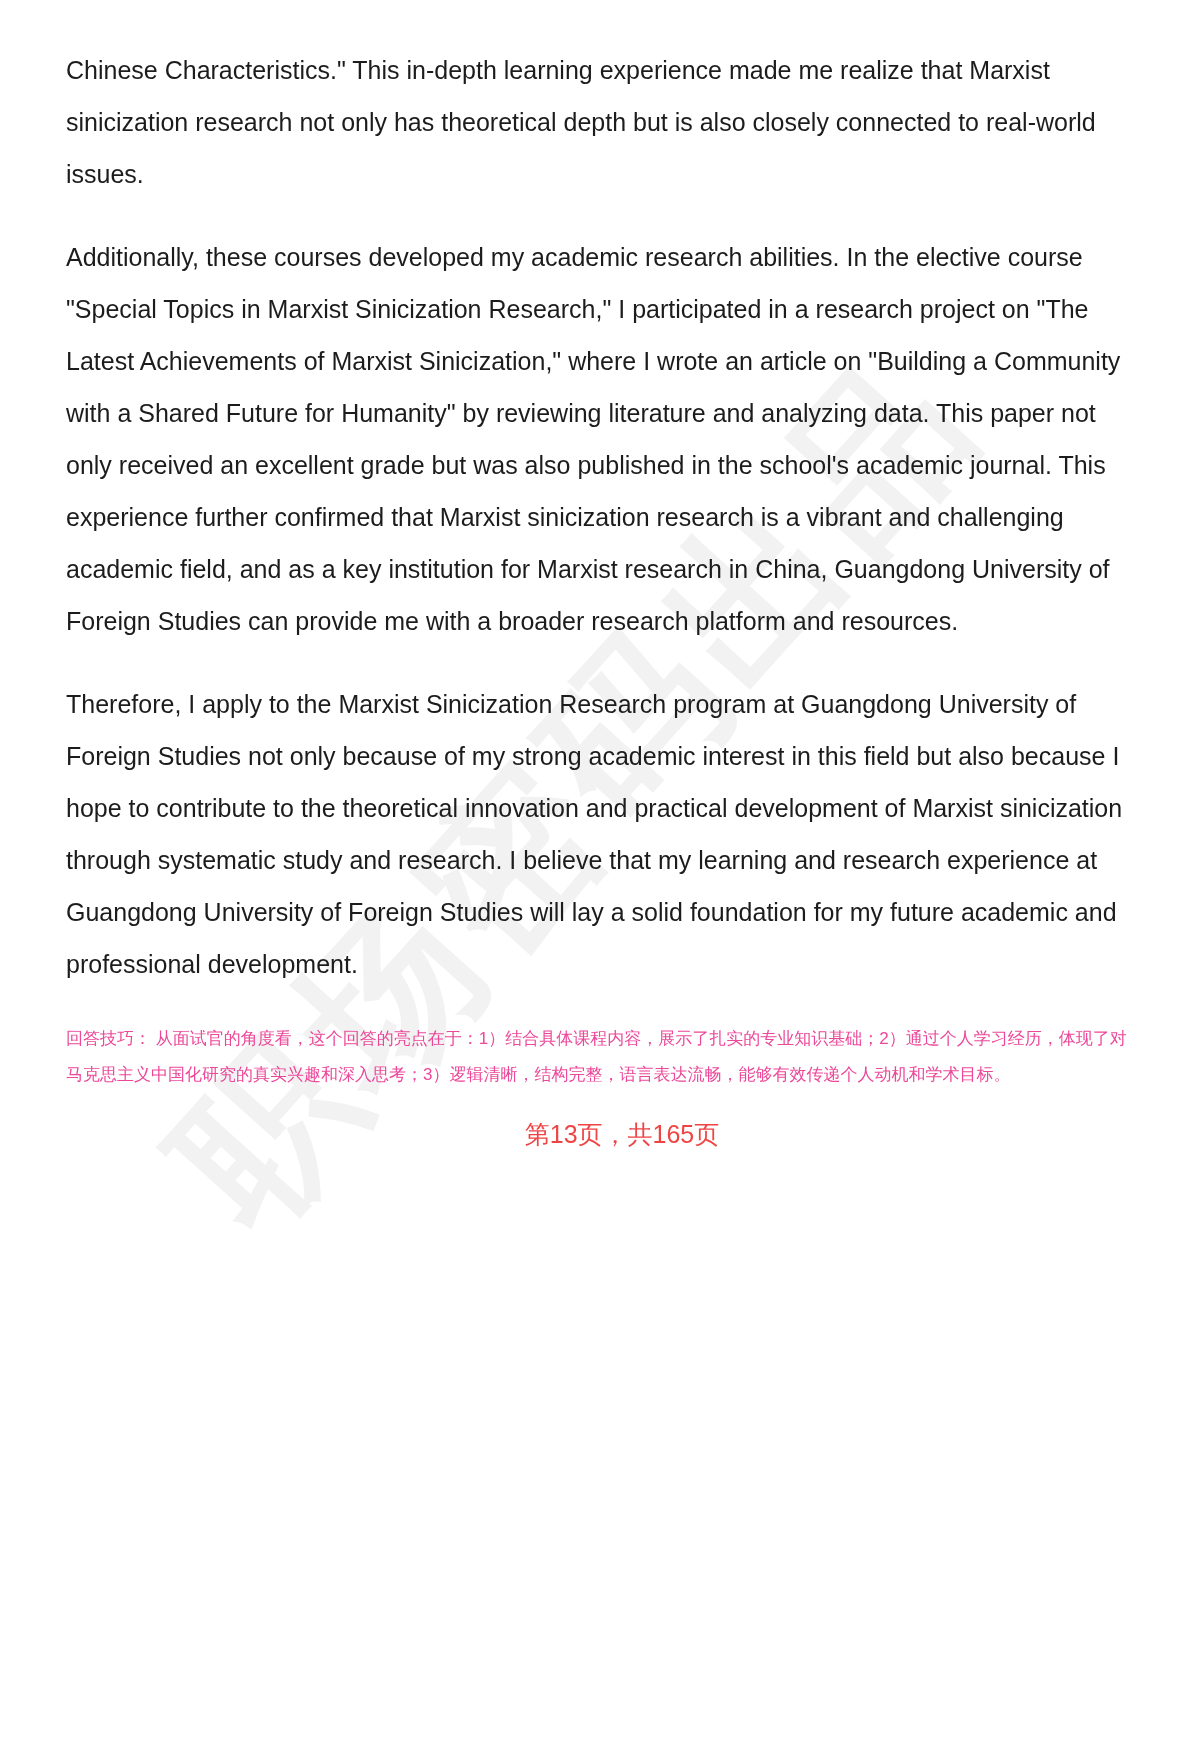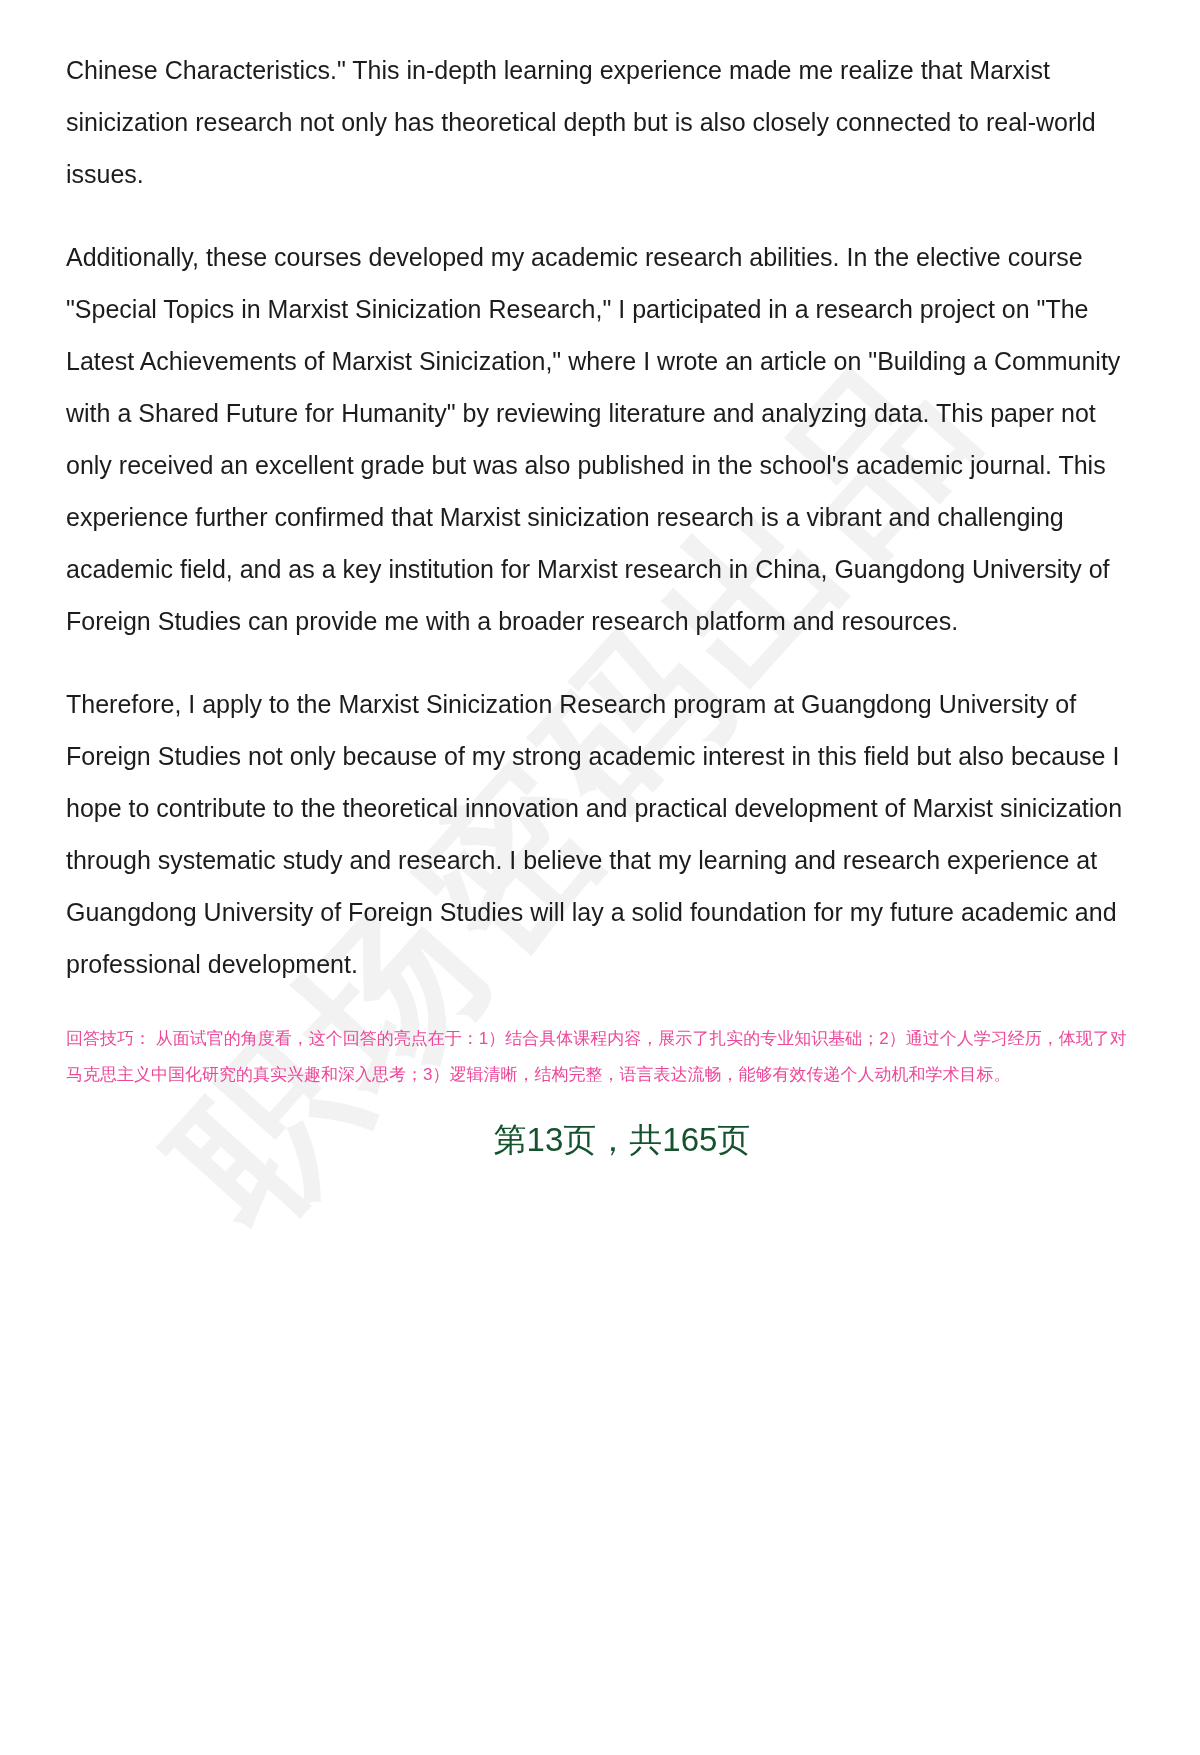--- a/index.html
+++ b/index.html
@@ -52,22 +52,22 @@
     font-size: 17px;
     line-height: 2.14;
     margin: 0 0 24px 0;
     color: #ec4899;
   }
   .footer {
     position: relative;
     z-index: 1;
     margin-top: 18px;
     text-align: center;
-    font-size: 33px;
-    color: #14532d;
+    font-size: 25px;
+    color: #ef4444;
     padding-left: 44px;
   }
 </style>
 </head>
 <body>
 
 <div class="page">
 
   <div class="watermark">职场密码出品</div>
 

